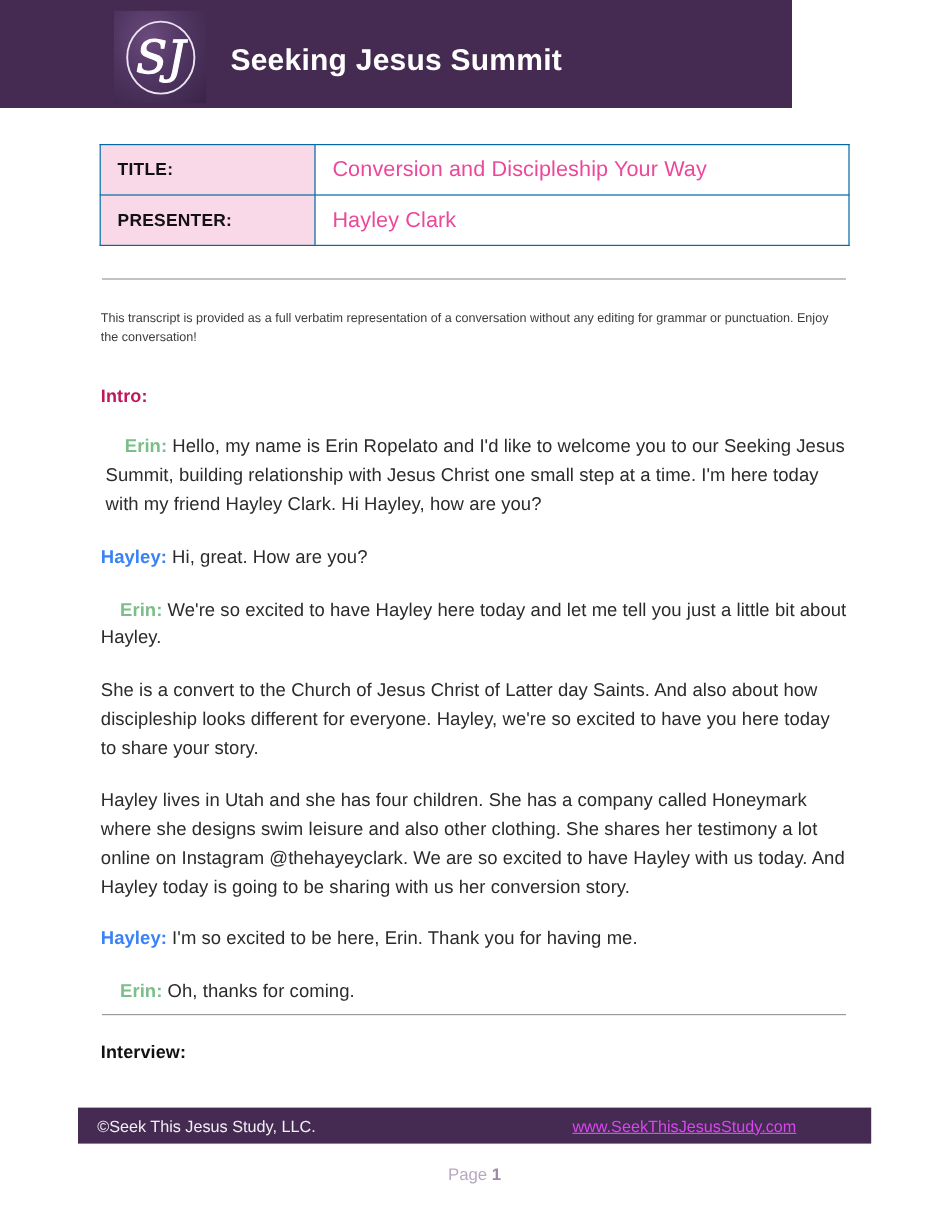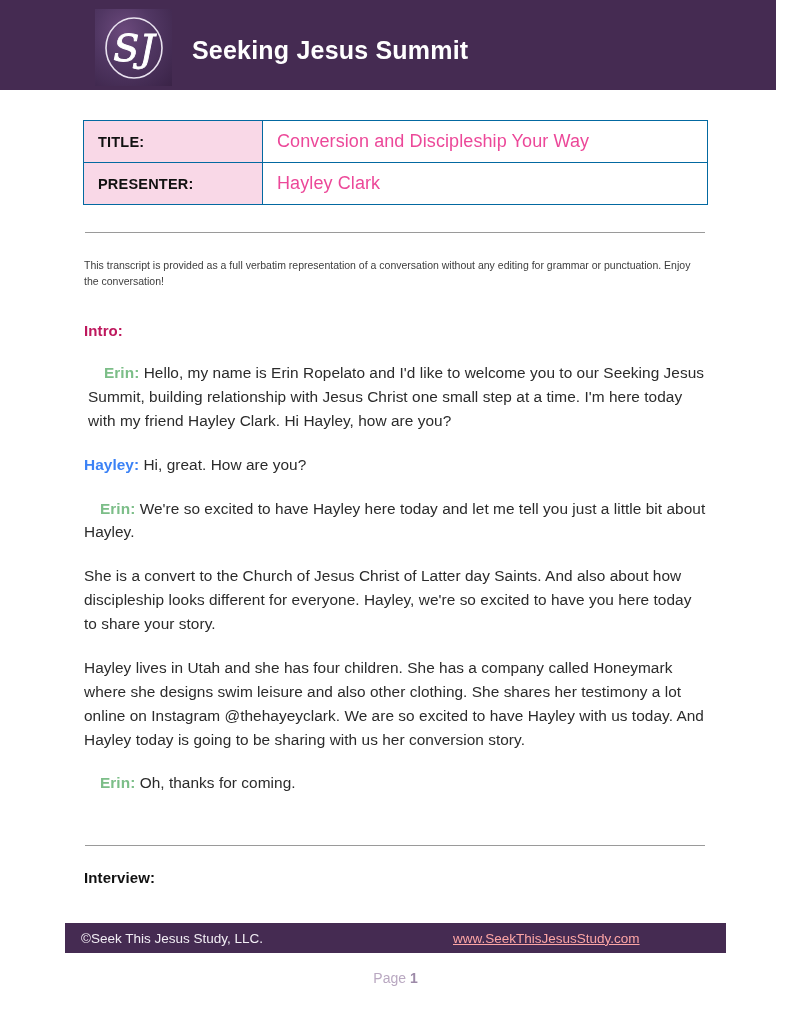--- a/index.html
+++ b/index.html
@@ -13,21 +13,21 @@
     position: relative;
     font-family: "Liberation Sans", sans-serif;
     overflow: hidden;
   }
 
   
   .header-bar {
     position: absolute;
     left: 0;
     top: 0;
-    width: 776px;
+    width: 660px;
     height: 90px;
     background: #452b52;
     display: flex;
     align-items: center;
   }
   .logo-tile {
     position: absolute;
     left: 95px;
     top: 9px;
     width: 77px;
@@ -153,23 +153,23 @@
     align-items: center;
   }
   .footer-copy {
     position: absolute;
     left: 16px;
     font-size: 13.5px;
     color: #f2eef5;
   }
   .footer-link {
     position: absolute;
-    left: 388px;
+    left: 412px;
     font-size: 13.5px;
-    color: #fca5a5;
+    color: #d946ef;
     text-decoration: underline;
   }
 
   
   .page-number {
     position: absolute;
     left: 0;
     top: 970px;
     width: 791px;
     text-align: center;
@@ -225,20 +225,23 @@
   </p>
 
   <p class="para">
     <span>She is a convert to the Church of Jesus Christ of Latter day Saints. And also about how discipleship looks different for everyone. Hayley, we're so excited to have you here today to share your story.</span>
   </p>
 
   <p class="para">
     <span>Hayley lives in Utah and she has four children. She has a company called Honeymark where she designs swim leisure and also other clothing. She shares her testimony a lot online on Instagram @thehayeyclark. We are so excited to have Hayley with us today. And Hayley today is going to be sharing with us her conversion story.</span>
   </p>
 
+  <p class="para">
+    <span class="speaker speaker-hayley">Hayley:</span><span> I'm so excited to be here, Erin. Thank you for having me.</span>
+  </p>
 
   <p class="para">
     <span class="speaker speaker-erin">Erin:</span><span> Oh, thanks for coming.</span>
   </p>
 </div>
 
 <div class="rule rule-bottom"></div>
 
 <div class="interview-heading">Interview:</div>
 

